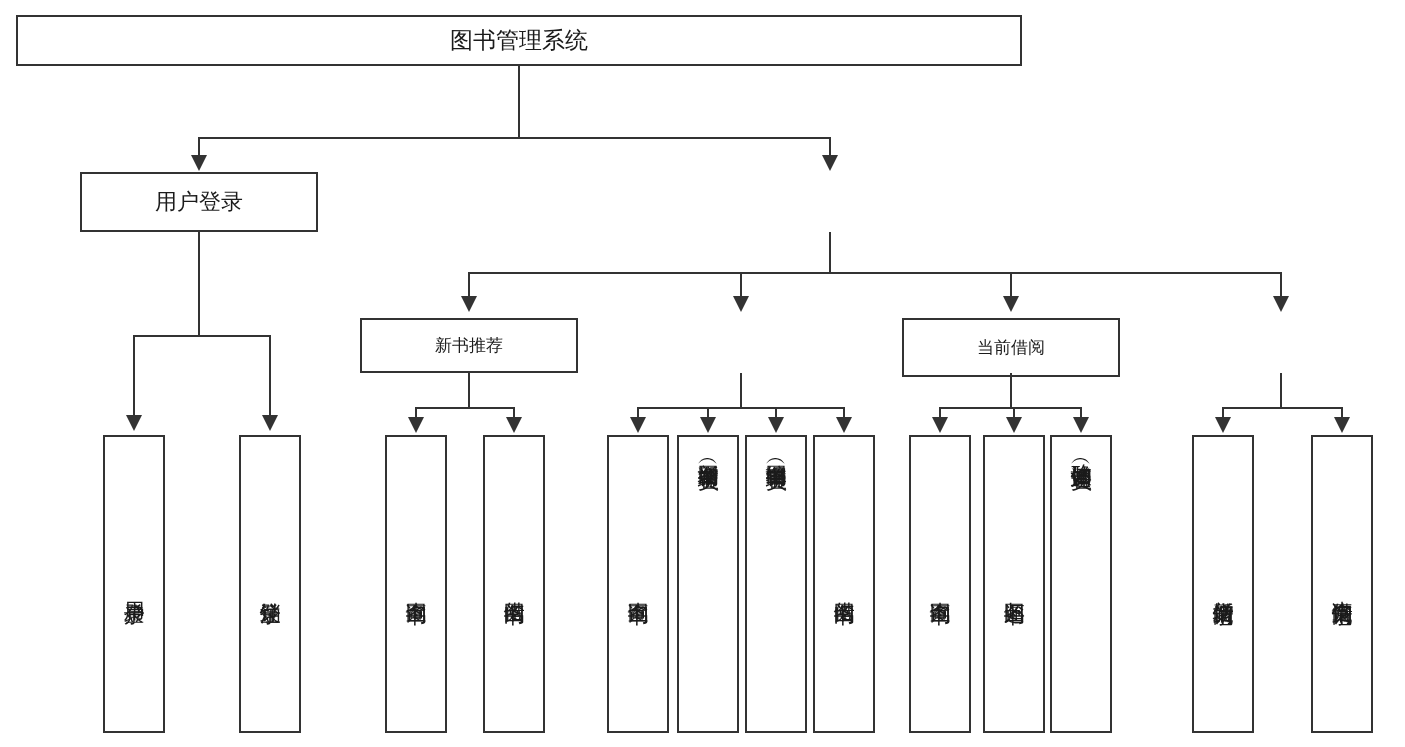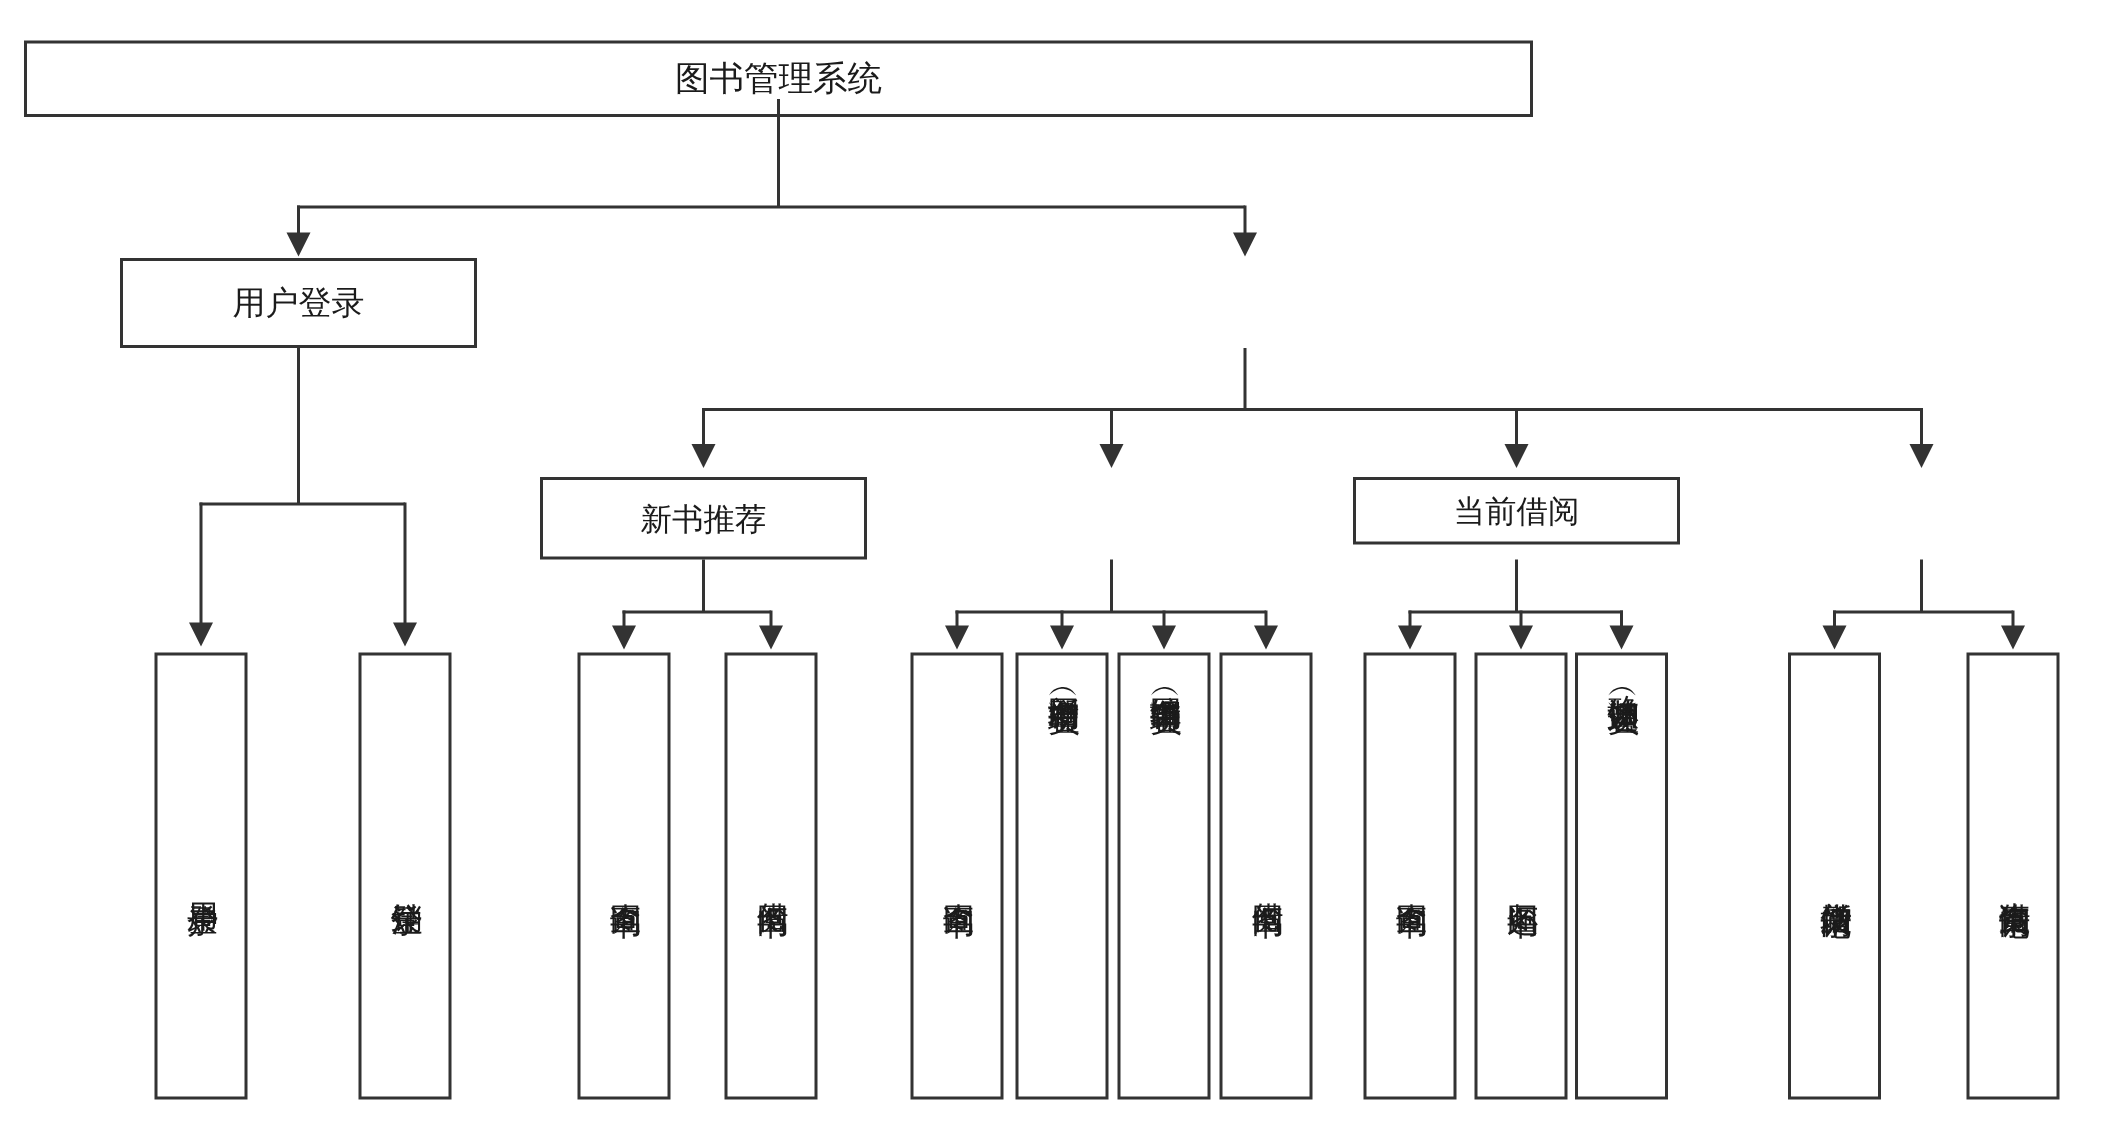--- a/index.html
+++ b/index.html
@@ -27,21 +27,21 @@
     justify-content: center;
     color: #1b1b1b;
   }
   .node.root {
     font-size: 23px;
   }
   .node.lvl2 {
     font-size: 22px;
   }
   .node.lvl3 {
-    font-size: 21px;
+    font-size: 17px;
   }
   .node.leaf {
     font-size: 21px;
     align-items: flex-start;
     justify-content: center;
     padding-top: 6px;
   }
   .node.leaf .vtext {
     writing-mode: vertical-rl;
     text-orientation: upright;
@@ -82,21 +82,21 @@
     letter-spacing: 0.5px;
     white-space: nowrap;
     pointer-events: none;
   }
 </style>
 </head>
 <body>
 
 <div id="canvas">
 
-  <div class="node root" id="node-root" style="left: 16px; top: 27px; width: 1006px; height: 51px;">
+  <div class="node root" id="node-root" style="left: 16px; top: 15px; width: 1006px; height: 51px;">
     <span>图书管理系统</span>
   </div>
 
   <div class="vline" style="left:518px; top:66px; height:72px;"></div>
   <div class="hline" style="left:198px; top:137px; width:632px;"></div>
   <div class="vline" style="left:198px; top:137px; height:20px;"></div>
   <div class="arrow" style="left:191px; top:155px;"></div>
   <div class="vline" style="left:829px; top:137px; height:20px;"></div>
   <div class="arrow" style="left:822px; top:155px;"></div>
 
@@ -118,21 +118,21 @@
   <div class="vline" style="left:740px; top:272px; height:26px;"></div>
   <div class="arrow" style="left:733px; top:296px;"></div>
   <div class="vline" style="left:1010px; top:272px; height:26px;"></div>
   <div class="arrow" style="left:1003px; top:296px;"></div>
   <div class="vline" style="left:1280px; top:272px; height:26px;"></div>
   <div class="arrow" style="left:1273px; top:296px;"></div>
 
   <div class="node lvl3" id="node-l3-0" style="left: 360px; top: 318px; width: 218px; height: 55px;">
     <span>新书推荐</span>
   </div>
-  <div class="node lvl3" id="node-l3-2" style="left: 902px; top: 318px; width: 218px; height: 45px;">
+  <div class="node lvl3" id="node-l3-2" style="left: 902px; top: 318px; width: 218px; height: 59px;">
     <span>当前借阅</span>
   </div>
 
   <div class="vline" style="left:468px; top:373px; height:35px;"></div>
   <div class="hline" style="left:415px; top:407px; width:99px;"></div>
   <div class="vline" style="left:415px; top:407px; height:12px;"></div>
   <div class="arrow" style="left:408px; top:417px;"></div>
   <div class="vline" style="left:513px; top:407px; height:12px;"></div>
   <div class="arrow" style="left:506px; top:417px;"></div>
 

